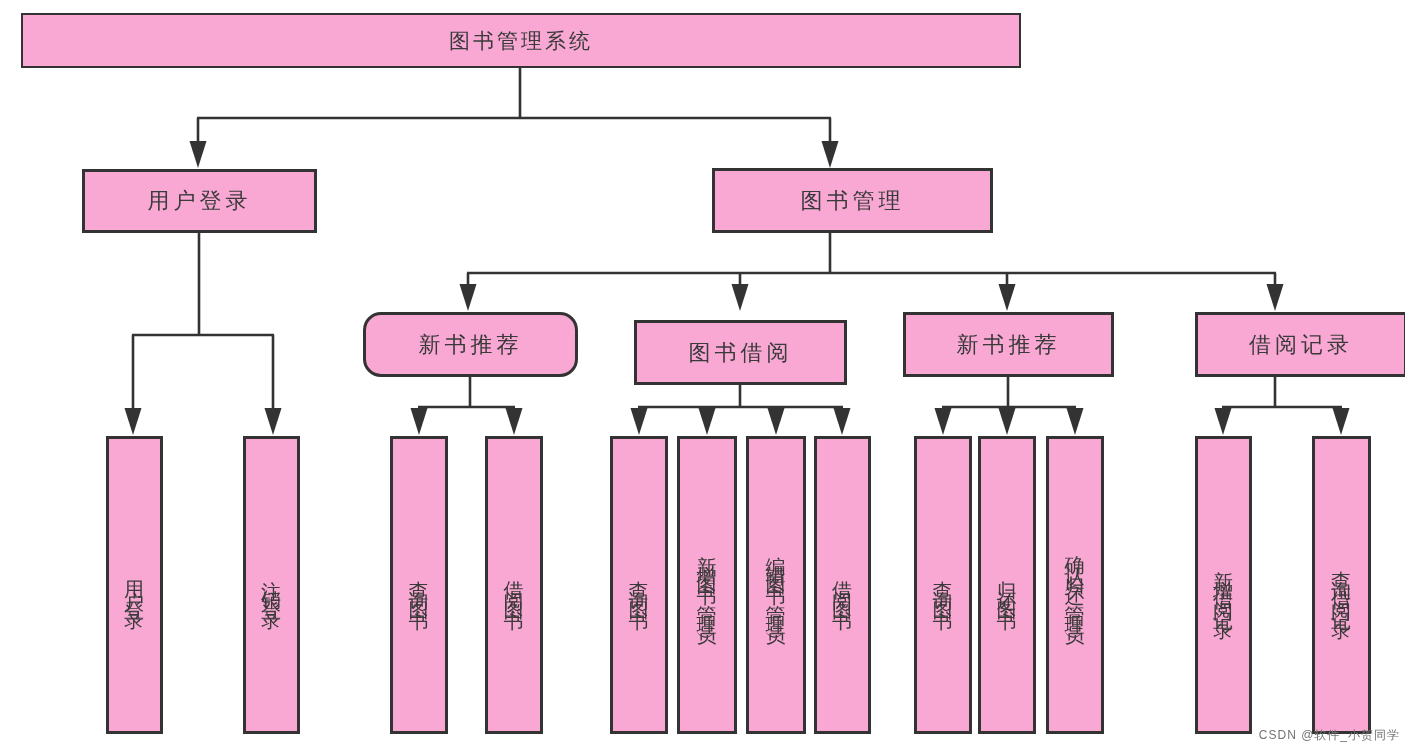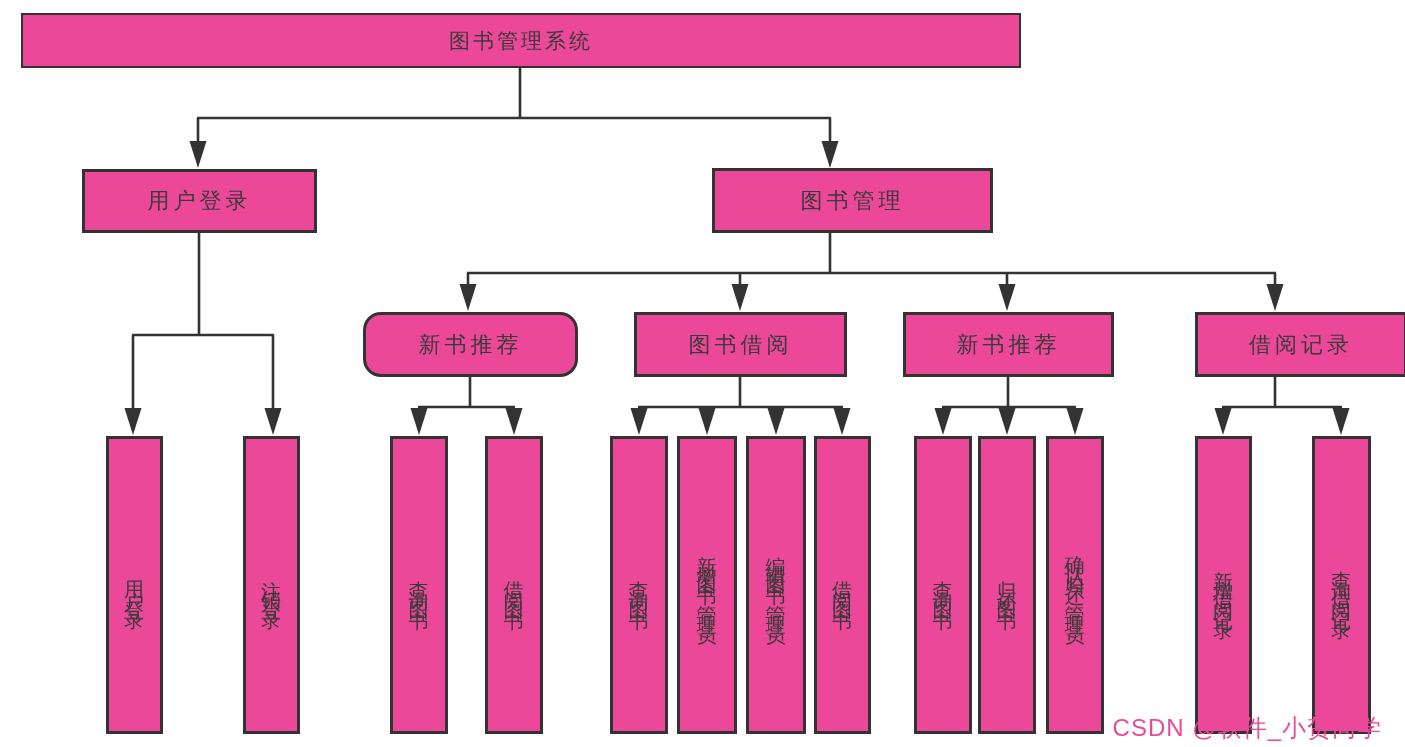--- a/index.html
+++ b/index.html
@@ -13,21 +13,21 @@
   }
   .connectors {
     position: absolute;
     left: 0; top: 0;
     width: 1405px; height: 747px;
     pointer-events: none;
   }
   .box {
     position: absolute;
     box-sizing: border-box;
-    background: #ec4899;
+    background: #f9a8d4;
     border: 3px solid #333333;
     color: #3a3a3a;
     display: flex;
     align-items: center;
     justify-content: center;
     text-align: right;
   }
   .root-box {
     left: 21px; top: 13px; width: 1000px; height: 55px;
     border-width: 2px;
@@ -43,24 +43,24 @@
     height: 298px;
     writing-mode: vertical-rl;
     text-orientation: mixed;
     font-size: 20px;
     letter-spacing: 10px;
     line-height: 1;
     padding: 6px 0;
   }
   .watermark {
     position: absolute;
-    right: 23px;
+    right: 5px;
     bottom: 3px;
-    font-size: 24px;
-    color: #ec4899;
+    font-size: 12px;
+    color: #737373;
     letter-spacing: 1px;
     white-space: nowrap;
     z-index: 5;
   }
 </style>
 </head>
 <body>
 
 <div class="canvas">
 
@@ -118,21 +118,21 @@
       <polygon points="1332.5,408 1349.5,408 1341,435"></polygon>
     </g>
   </svg>
 
   <div class="box root-box">图书管理系统</div>
 
   <div class="box h-node" style="left:82px; top:169px; width:235px; height:64px;">用户登录</div>
   <div class="box h-node" style="left:712px; top:168px; width:281px; height:65px;">图书管理</div>
 
   <div class="box h-node" style="left:363px; top:312px; width:215px; height:65px;border-radius:18px;">新书推荐</div>
-  <div class="box h-node" style="left:634px; top:312px; width:213px; height:65px;">图书借阅</div>
+  <div class="box h-node" style="left:634px; top:320px; width:213px; height:65px;">图书借阅</div>
   <div class="box h-node" style="left:903px; top:312px; width:211px; height:65px;">新书推荐</div>
   <div class="box h-node" style="left:1169px; top:312px; width:212px; height:65px;margin-left:26px;">借阅记录</div>
 
   <div class="box leaf" style="left:106px; width:57px;">用户登录</div>
   <div class="box leaf" style="left:243px; width:57px;">注销登录</div>
   <div class="box leaf" style="left:390px; width:58px;">查询图书</div>
   <div class="box leaf" style="left:485px; width:58px;">借阅图书</div>
   <div class="box leaf" style="left:610px; width:58px;">查询图书</div>
   <div class="box leaf" style="left:677px; width:60px;">新增图书（管理员）</div>
   <div class="box leaf" style="left:746px; width:60px;">编辑图书（管理员）</div>

